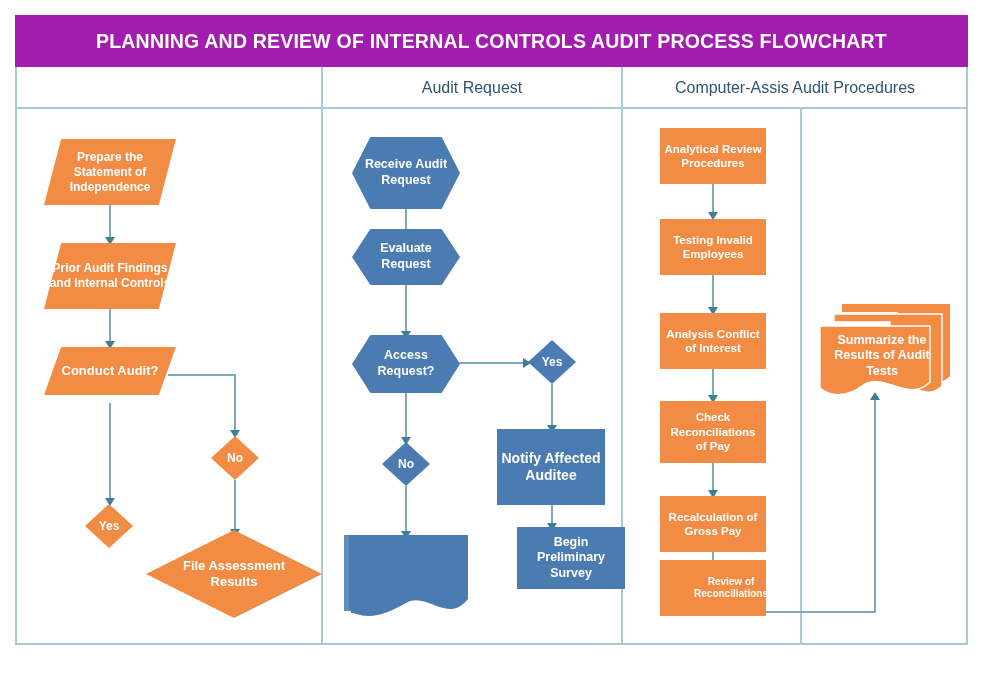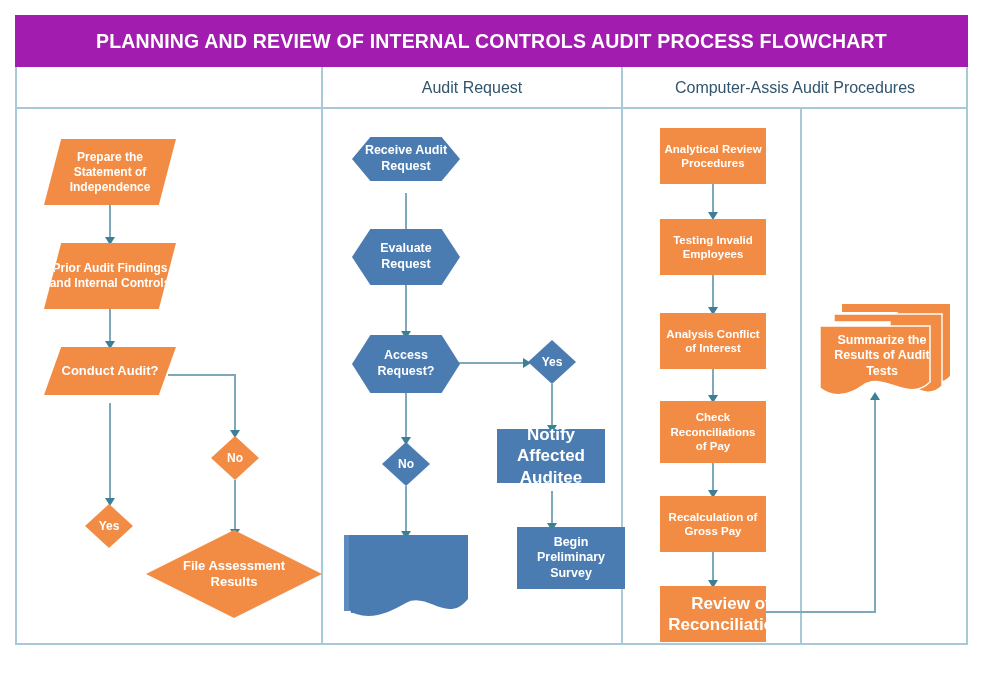--- a/index.html
+++ b/index.html
@@ -124,21 +124,21 @@
     <span class="lbl">Yes</span>
   </div>
 
   <div class="line vline" style="left:234px;top:480px;height:52px;"></div>
   <div class="arrow arrow-d" style="left:230px;top:529px;"></div>
 
   <div class="node orange diam" style="left:146px;top:530px;width:176px;height:88px;font-size:13px;">
     <span class="lbl" style="max-width:104px;">File Assessment Results</span>
   </div>
 
-  <div class="node blue hexa" style="left:352px;top:137px;width:108px;height:44px;font-size:12.5px;">
+  <div class="node blue hexa" style="left:352px;top:137px;width:108px;height:72px;font-size:12.5px;">
     <span class="lbl">Receive Audit Request</span>
   </div>
   <div class="line vline" style="left:405px;top:193px;height:40px;"></div>
   <div class="arrow arrow-d" style="left:401px;top:229px;"></div>
 
   <div class="node blue hexa" style="left:352px;top:229px;width:108px;height:56px;font-size:12.5px;">
     <span class="lbl">Evaluate Request</span>
   </div>
   <div class="line vline" style="left:405px;top:285px;height:50px;"></div>
   <div class="arrow arrow-d" style="left:401px;top:331px;"></div>
@@ -157,21 +157,21 @@
   <div class="line vline" style="left:405px;top:393px;height:47px;"></div>
   <div class="arrow arrow-d" style="left:401px;top:437px;"></div>
 
   <div class="node blue diam" style="left:382px;top:442px;width:48px;height:44px;font-size:12px;">
     <span class="lbl">No</span>
   </div>
 
   <div class="line vline" style="left:551px;top:384px;height:45px;"></div>
   <div class="arrow arrow-d" style="left:547px;top:425px;"></div>
 
-  <div class="node blue" style="left:497px;top:429px;width:108px;height:54px;font-size:17px;">
+  <div class="node blue" style="left:497px;top:429px;width:108px;height:76px;font-size:14px;">
     <span class="lbl">Notify Affected Auditee</span>
   </div>
   <div class="line vline" style="left:551px;top:491px;height:36px;"></div>
   <div class="arrow arrow-d" style="left:547px;top:523px;"></div>
 
   <div class="node blue" style="left:497px;top:527px;width:108px;height:62px;font-size:12.5px;margin-left:20px;">
     <span class="lbl">Begin Preliminary Survey</span>
   </div>
 
   <div class="line vline" style="left:405px;top:486px;height:48px;"></div>
@@ -208,21 +208,21 @@
   </div>
   <div class="line vline" style="left:712px;top:463px;height:30px;"></div>
   <div class="arrow arrow-d" style="left:708px;top:490px;"></div>
 
   <div class="node orange" style="left:660px;top:496px;width:106px;height:56px;font-size:11.5px;">
     <span class="lbl">Recalculation of Gross Pay</span>
   </div>
   <div class="line vline" style="left:712px;top:552px;height:31px;"></div>
   <div class="arrow arrow-d" style="left:708px;top:580px;"></div>
 
-  <div class="node orange" style="left:660px;top:586px;width:106px;height:56px;font-size:17px;padding-left:36px;">
+  <div class="node orange" style="left:660px;top:560px;width:106px;height:56px;font-size:10px;padding-left:36px;">
     <span class="lbl">Review of Reconciliations</span>
   </div>
 
   <div class="line hline" style="left:766px;top:611px;width:110px;"></div>
   <div class="line vline" style="left:874px;top:398px;height:215px;"></div>
   <div class="arrow arrow-u" style="left:870px;top:392px;"></div>
 
   <div class="doc-wrap" style="left:812px;top:300px;width:140px;height:100px;">
     <svg width="140" height="100" viewBox="0 0 140 100">
       <path d="M30,4 L138,4 L138,76 C120,94 104,66 86,76 L86,12 L30,12 Z" fill="#f28c44"></path>

